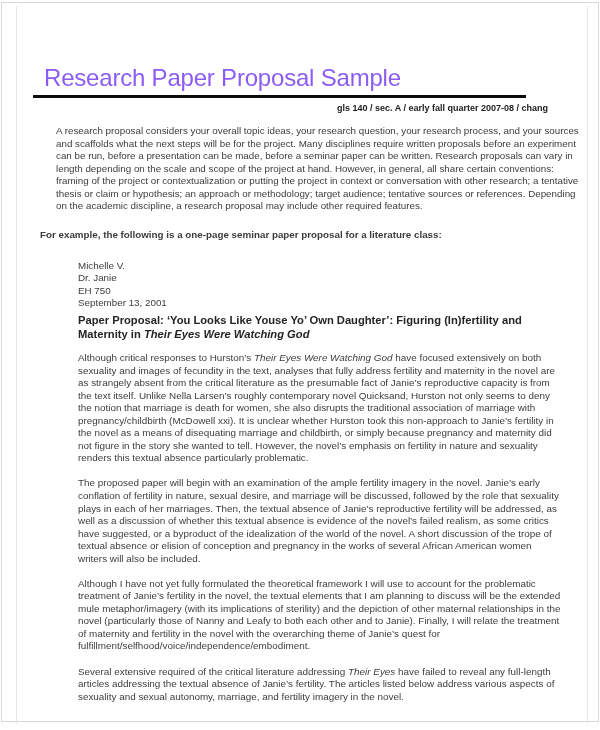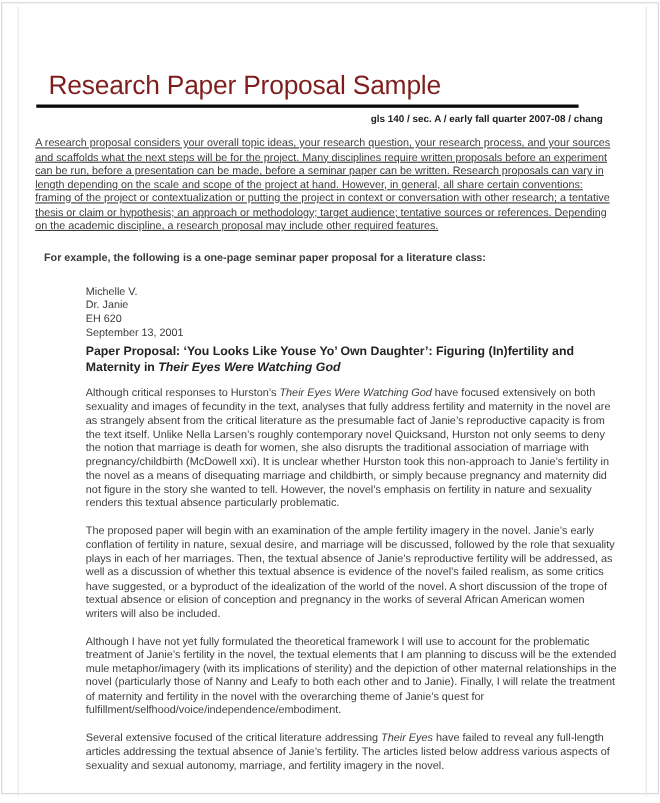--- a/index.html
+++ b/index.html
@@ -30,21 +30,21 @@
   }
   .page-edge-left  { left: 14px; }
   .page-edge-right { left: 585px; }
 
   .page-title {
     position: absolute;
     left: 44px;
     top: 64px;
     font-size: 24px;
     letter-spacing: -0.2px;
-    color: #7f1d1d;
+    color: #8b5cf6;
     white-space: nowrap;
   }
   .title-rule {
     position: absolute;
     left: 33px;
     top: 95px;
     width: 493px;
     height: 3px;
     background: #0b0b0b;
   }
@@ -53,26 +53,25 @@
     top: 103px;
     right: 52px;
     font-size: 9px;
     font-weight: bold;
     color: #1c1c1c;
     white-space: nowrap;
     margin-left: 10px;
   }
   .intro-para {
     position: absolute;
-    left: 32px;
+    left: 56px;
     top: 125px;
     width: 524px;
     font-size: 9.8px;
     line-height: 12.5px;
-    text-decoration: underline;
   }
   .example-lead {
     position: absolute;
     left: 40px;
     top: 229px;
     width: 524px;
     font-size: 9.8px;
     line-height: 12.5px;
     font-weight: bold;
   }
@@ -117,24 +116,24 @@
 <div class="page-title">Research Paper Proposal Sample</div>
 <div class="title-rule"></div>
 <div class="course-info">gls 140 / sec. A / early fall quarter 2007-08 / chang</div>
 
 <div class="intro-para"><span>A research proposal considers your overall topic ideas, your research question, your research process, and your sources and scaffolds what the next steps will be for the project. Many disciplines require written proposals before an experiment can be run, before a presentation can be made, before a seminar paper can be written. Research proposals can vary in length depending on the scale and scope of the project at hand. However, in general, all share certain conventions: framing of the project or contextualization or putting the project in context or conversation with other research; a tentative thesis or claim or hypothesis; an approach or methodology; target audience; tentative sources or references. Depending on the academic discipline, a research proposal may include other required features.</span></div>
 <div class="example-lead"><span>For example, the following is a one-page seminar paper proposal for a literature class:</span></div>
 
 <div class="student-block">
   <div>Michelle V.</div>
   <div>Dr. Janie</div>
-  <div>EH 620</div>
+  <div>EH 750</div>
   <div>September 13, 2001</div>
 </div>
 
 <div class="proposal-heading"><span>Paper Proposal: ‘You Looks Like Youse Yo’ Own Daughter’: Figuring (In)fertility and Maternity in </span><i>Their Eyes Were Watching God</i></div>
 
 <div class="proposal-body">
     <p><span>Although critical responses to Hurston’s </span><i>Their Eyes Were Watching God</i><span> have focused extensively on both sexuality and images of fecundity in the text, analyses that fully address fertility and maternity in the novel are as strangely absent from the critical literature as the presumable fact of Janie’s reproductive capacity is from the text itself. Unlike Nella Larsen’s roughly contemporary novel Quicksand, Hurston not only seems to deny the notion that marriage is death for women, she also disrupts the traditional association of marriage with pregnancy/childbirth (McDowell xxi). It is unclear whether Hurston took this non-approach to Janie’s fertility in the novel as a means of disequating marriage and childbirth, or simply because pregnancy and maternity did not figure in the story she wanted to tell. However, the novel’s emphasis on fertility in nature and sexuality renders this textual absence particularly problematic.</span></p>
     <p><span>The proposed paper will begin with an examination of the ample fertility imagery in the novel. Janie’s early conflation of fertility in nature, sexual desire, and marriage will be discussed, followed by the role that sexuality plays in each of her marriages. Then, the textual absence of Janie’s reproductive fertility will be addressed, as well as a discussion of whether this textual absence is evidence of the novel’s failed realism, as some critics have suggested, or a byproduct of the idealization of the world of the novel. A short discussion of the trope of textual absence or elision of conception and pregnancy in the works of several African American women writers will also be included.</span></p>
     <p><span>Although I have not yet fully formulated the theoretical framework I will use to account for the problematic treatment of Janie’s fertility in the novel, the textual elements that I am planning to discuss will be the extended mule metaphor/imagery (with its implications of sterility) and the depiction of other maternal relationships in the novel (particularly those of Nanny and Leafy to both each other and to Janie). Finally, I will relate the treatment of maternity and fertility in the novel with the overarching theme of Janie’s quest for fulfillment/selfhood/voice/independence/embodiment.</span></p>
-    <p><span>Several extensive focused of the critical literature addressing </span><i>Their Eyes</i><span> have failed to reveal any full-length articles addressing the textual absence of Janie’s fertility. The articles listed below address various aspects of sexuality and sexual autonomy, marriage, and fertility imagery in the novel.</span></p>
+    <p><span>Several extensive required of the critical literature addressing </span><i>Their Eyes</i><span> have failed to reveal any full-length articles addressing the textual absence of Janie’s fertility. The articles listed below address various aspects of sexuality and sexual autonomy, marriage, and fertility imagery in the novel.</span></p>
   </div>
 
 </body></html>

